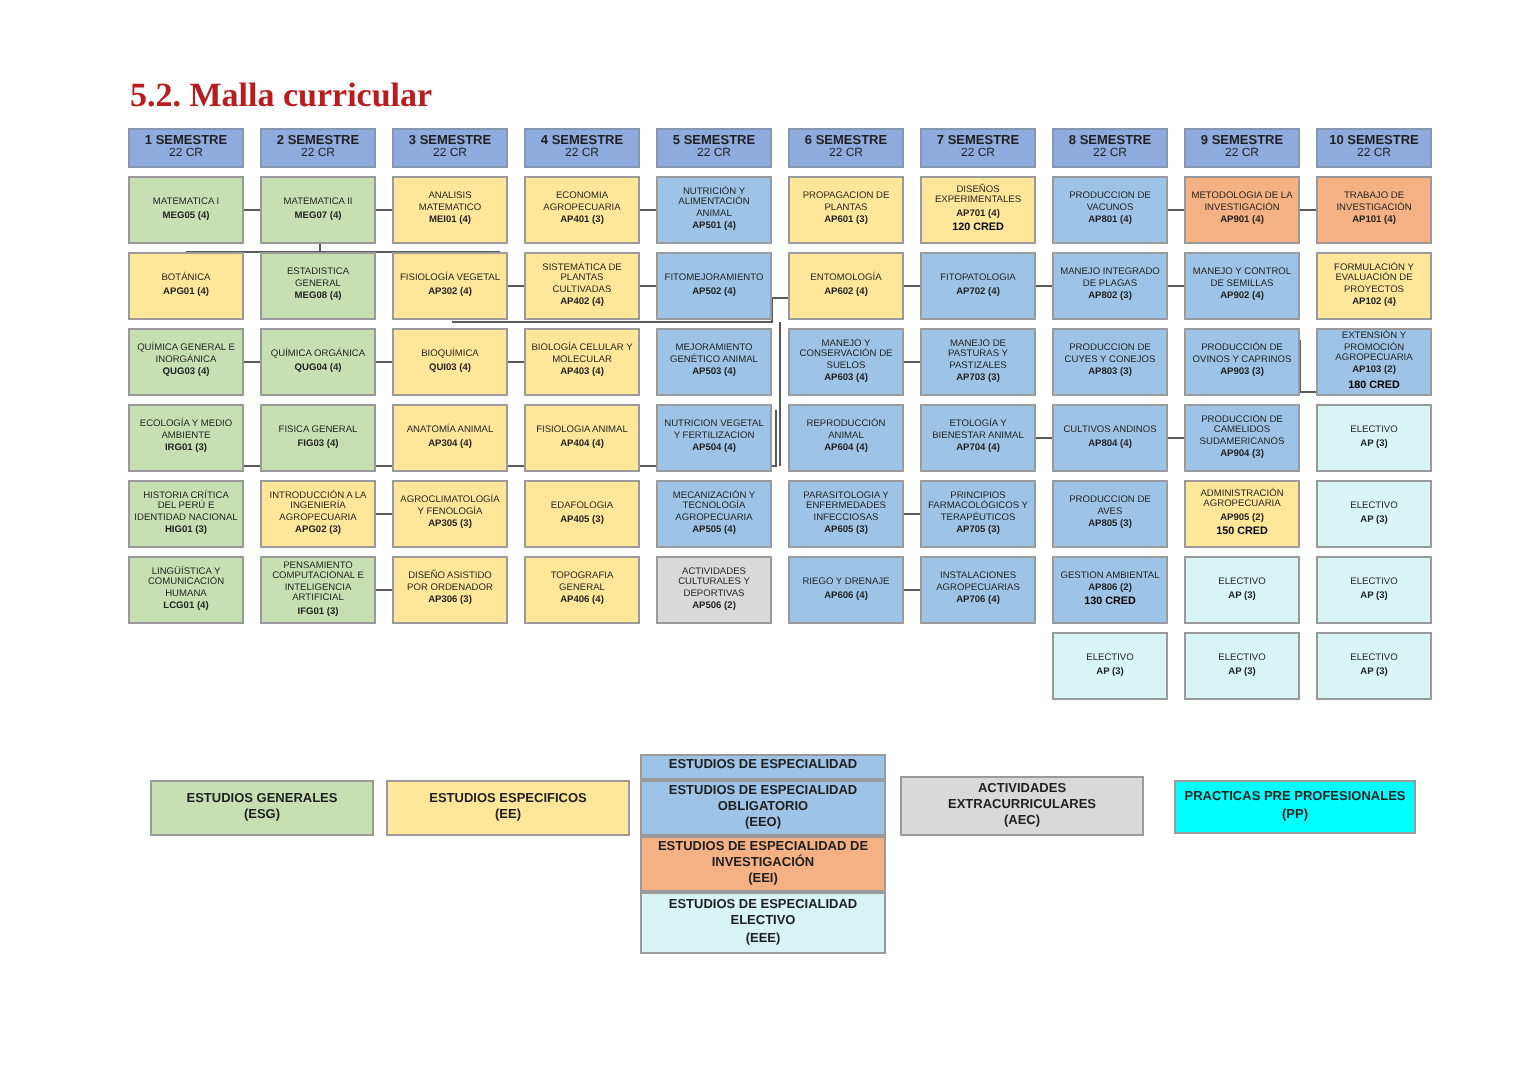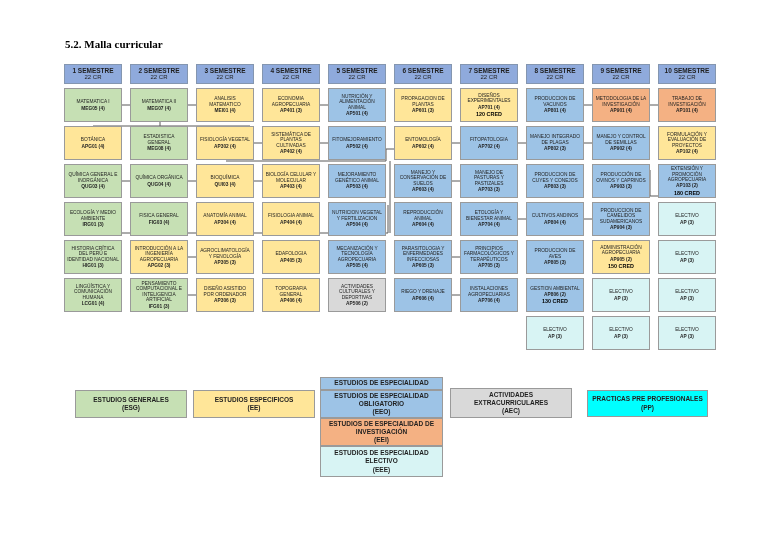--- a/index.html
+++ b/index.html
@@ -1,20 +1,20 @@
 <!DOCTYPE html>
 <html><head>
 <meta charset="utf-8">
 <style>
   html,body{margin:0;padding:0;background:#ffffff;}
   body{width:768px;height:543px;font-family:"Liberation Sans",sans-serif;}
   #page{position:relative;width:768px;height:543px;background:#ffffff;overflow:hidden;}
 
   #doc-title{position:absolute;left:65px;top:38px;font-family:"Liberation Serif",serif;
-    font-weight:bold;font-size:11px;color:#000000;}
+    font-weight:bold;font-size:17px;color:#b91c1c;}
 
   #connectors{position:absolute;left:0;top:0;z-index:0;}
 
   #grid{position:absolute;left:64px;top:64px;z-index:1;display:grid;
     grid-template-columns:repeat(10,58px);
     grid-template-rows:20px repeat(7,34px);
     column-gap:8px;row-gap:4px;}
 
   .sem-header{background:#8FAADC;border:1px solid #8496B0;display:flex;flex-direction:column;
     align-items:center;justify-content:center;text-align:center;line-height:1.15;}

